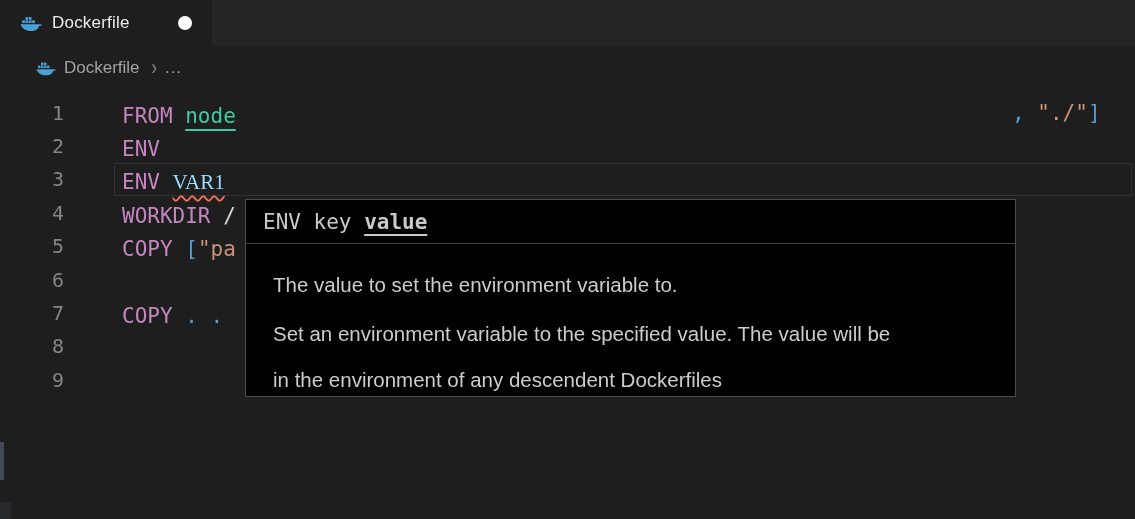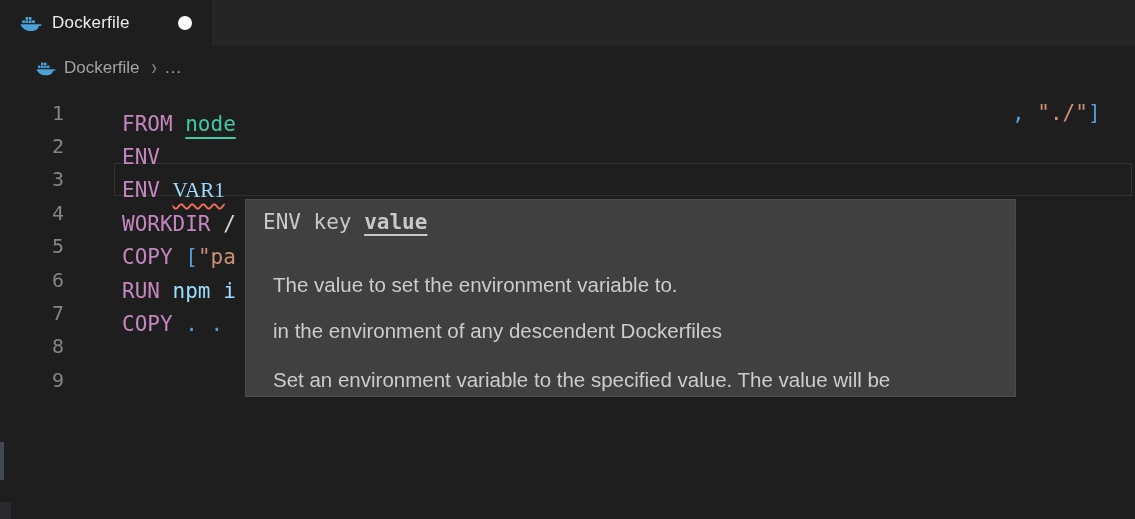--- a/index.html
+++ b/index.html
@@ -54,21 +54,21 @@
   .code-lines{position:absolute;left:0;top:6px;width:100%;}
   .code-line{
     position:relative;height:33.4px;
     display:flex;align-items:center;
     white-space:pre;
   }
   .line-num{
     display:inline-block;width:64px;text-align:right;
     color:#858585;font-size:20px;flex:0 0 64px;
   }
-  .line-code{position:absolute;left:122px;top:11px;height:33.4px;display:flex;align-items:center;}
+  .line-code{position:absolute;left:122px;top:3px;height:33.4px;display:flex;align-items:center;}
 
   .tk-kw{color:#c586c0;}
   .tk-var{color:#9cdcfe;}
   .tk-plain{color:#d7d7d2;}
   .tk-str{color:#ce9178;}
   .tk-punct{color:#569cd6;}
   .tk-link{
     color:#41c9a4;
     text-decoration:underline;
     text-decoration-color:#41c9a4;
@@ -92,21 +92,21 @@
 
   
   .line5-overflow{
     position:absolute;left:1012px;top:6px;height:33.4px;
     display:flex;align-items:center;white-space:pre;
   }
 
   
   .hover{
     position:absolute;left:245px;top:199px;width:771px;height:198px;
-    background:#404040;
+    background:#000000;
     border:1px solid #4b4b4b;
     box-sizing:border-box;
     z-index:5;
   }
   .hover-sig{
     padding:10px 17px 9px;
     font-family:"DejaVu Sans Mono","Liberation Mono",monospace;
     font-size:21px;color:#c9c9c9;
     white-space:pre;
     border-bottom:1px solid #434343;
@@ -177,31 +177,31 @@
 </div>
 
 <div class="editor">
   <div class="current-line"></div>
   <div class="code-lines">
       <div class="code-line"><span class="line-num">1</span><span class="line-code"><span class="tk-kw">FROM </span><span class="tk-link">node</span></span></div>
       <div class="code-line"><span class="line-num">2</span><span class="line-code"><span class="tk-kw">ENV </span></span></div>
       <div class="code-line"><span class="line-num">3</span><span class="line-code"><span class="tk-kw">ENV </span><span class="tk-err">VAR1</span></span></div>
       <div class="code-line"><span class="line-num">4</span><span class="line-code"><span class="tk-kw">WORKDIR </span><span class="tk-plain">/</span></span></div>
       <div class="code-line"><span class="line-num">5</span><span class="line-code"><span class="tk-kw">COPY </span><span class="tk-punct">[</span><span class="tk-str">"pa</span></span></div>
-      <div class="code-line"><span class="line-num">6</span><span class="line-code"><span class="tk-kw">RUN </span><span class="tk-var">npm i</span></span></div>
+      <div class="code-line"><span class="line-num">6</span></div>
       <div class="code-line"><span class="line-num">7</span><span class="line-code"><span class="tk-kw">COPY </span><span class="tk-punct">. .</span></span></div>
       <div class="code-line"><span class="line-num">8</span></div>
       <div class="code-line"><span class="line-num">9</span></div>
     </div>
   <div class="line5-overflow"><span class="tk-punct">, </span><span class="tk-str">"./"</span><span class="tk-punct">]</span></div>
 </div>
 
 <div class="hover">
   <div class="hover-sig"><span>ENV key </span><span class="sig-value">value</span></div>
   <div class="hover-body">
     <div class="hb-line">The value to set the environment variable to.</div>
+    <div class="hb-line hb-gap">Set an environment variable to the specified value. The value will be</div>
     <div class="hb-line">in the environment of any descendent Dockerfiles</div>
-    <div class="hb-line hb-gap">Set an environment variable to the specified value. The value will be</div>
   </div>
 </div>
 
 <div class="left-scroll-thumb"></div>
 <div class="corner-block"></div>
 
 </body></html>

